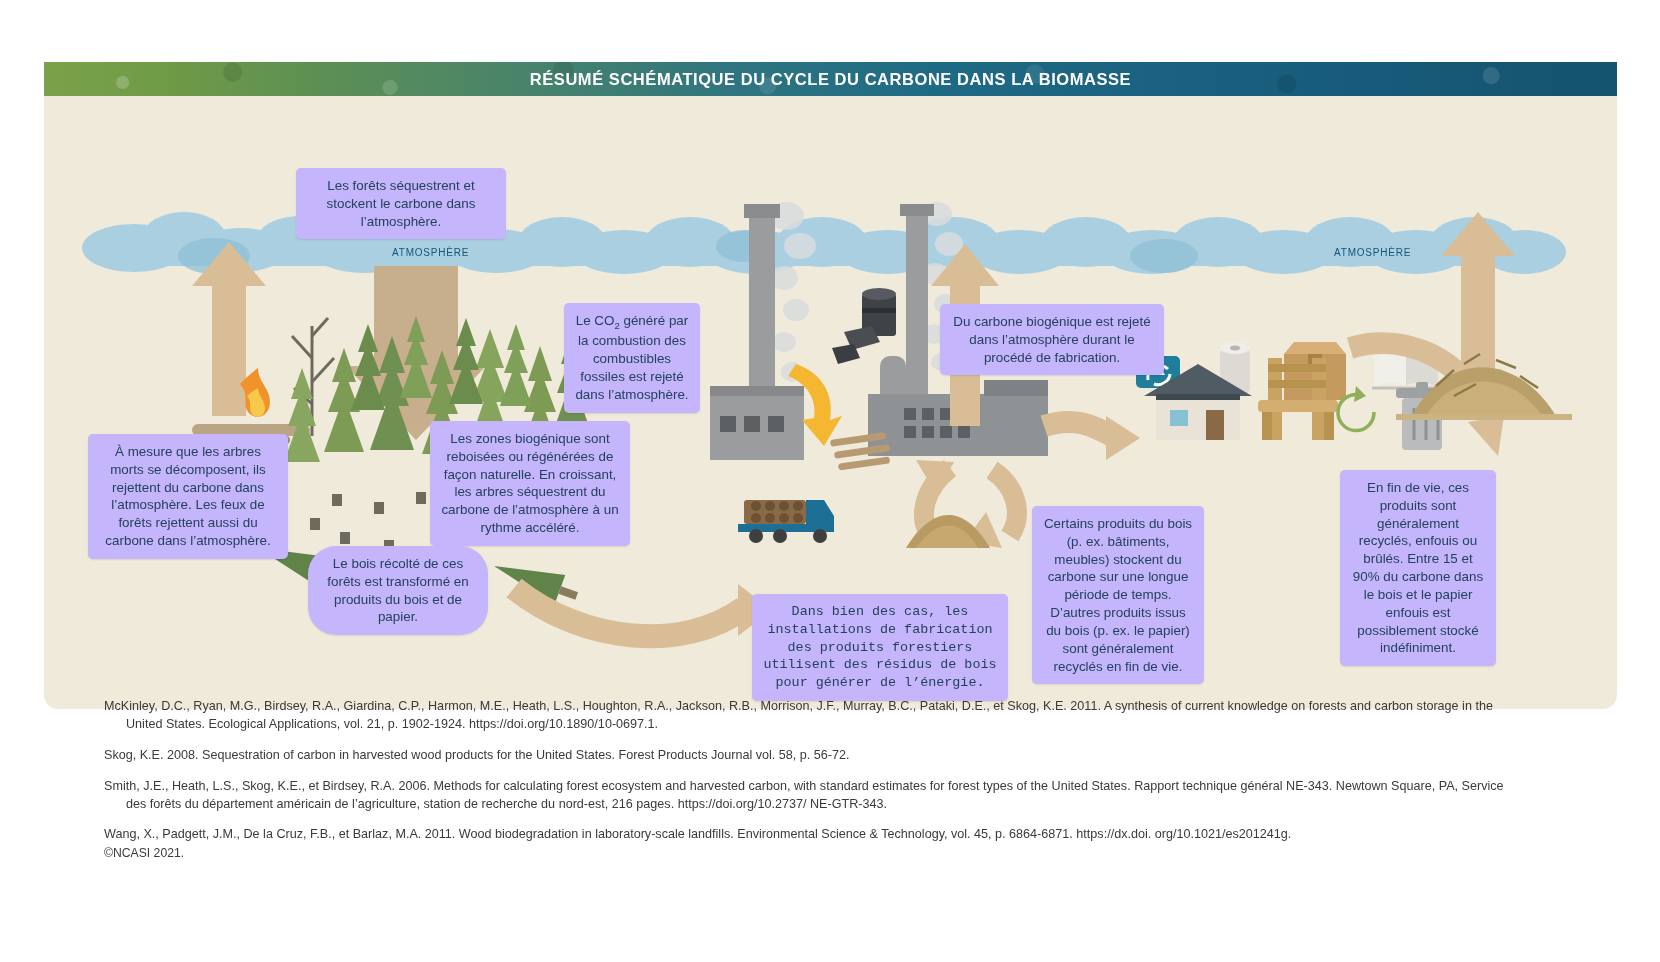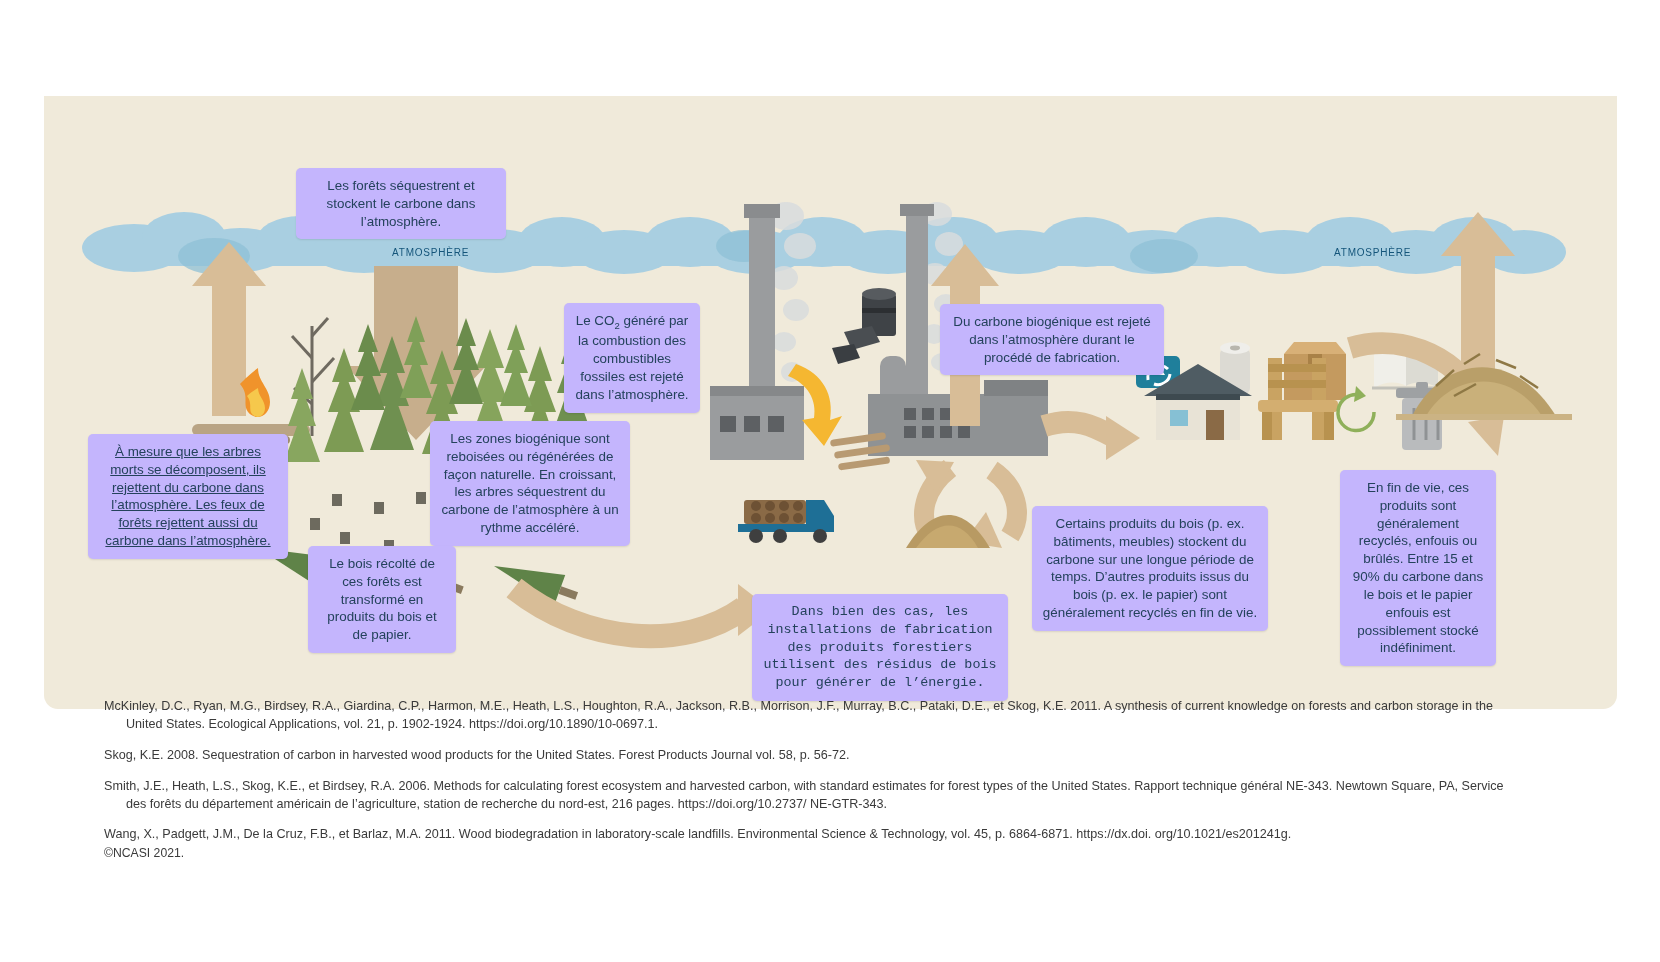--- a/index.html
+++ b/index.html
@@ -125,20 +125,23 @@
     font-size: 12.2px;
     color: #3a3a3a;
   }
   sub { font-size: 9.5px; }
 </style>
 </head>
 <body>
 
 <div id="figure">
 
+  <div id="title-band">
+    <div id="title-text">RÉSUMÉ SCHÉMATIQUE DU CYCLE DU CARBONE DANS LA BIOMASSE</div>
+  </div>
 
   <div id="canvas">
     <div id="canvas-inner">
 
       <svg id="scene" viewBox="0 0 1573 613">
         <defs>
 
           <linearGradient id="dustG" x1="0" y1="0" x2="0" y2="1">
             <stop offset="0%" stop-color="#c9ae84"></stop>
             <stop offset="100%" stop-color="#ab8d5f"></stop>
@@ -476,33 +479,33 @@
         </g>
 
         <rect x="1352" y="318" width="176" height="6" fill="#cbb384"></rect>
       </svg>
 
       <div class="atmos-label" style="left:348px; top:151px;">ATMOSPHÈRE</div>
       <div class="atmos-label" style="left:1290px; top:151px;">ATMOSPHÈRE</div>
 
       <div class="callout" style="left:252px; top:72px; width:210px;">Les forêts séquestrent et stockent le carbone dans l’atmosphère.</div>
 
-      <div class="callout" style="left:44px; top:338px; width:200px;text-decoration:underline;">À mesure que les arbres morts se décomposent, ils rejettent du carbone dans l’atmosphère. Les feux de forêts rejettent aussi du carbone dans l’atmosphère.</div>
+      <div class="callout" style="left:44px; top:338px; width:200px;">À mesure que les arbres morts se décomposent, ils rejettent du carbone dans l’atmosphère. Les feux de forêts rejettent aussi du carbone dans l’atmosphère.</div>
 
       <div class="callout" style="left:386px; top:325px; width:200px;">Les zones biogénique sont reboisées ou régénérées de façon naturelle. En croissant, les arbres séquestrent du carbone de l’atmosphère à un rythme accéléré.</div>
 
-      <div class="callout" style="left:264px; top:450px; width:148px;">Le bois récolté de ces forêts est transformé en produits du bois et de papier.</div>
+      <div class="callout" style="left:264px; top:450px; width:180px;border-radius:28px;">Le bois récolté de ces forêts est transformé en produits du bois et de papier.</div>
 
       <div class="callout" style="left:520px; top:207px; width:136px;"><span>Le CO</span><sub>2</sub><span> généré par la combustion des combustibles fossiles est rejeté dans l’atmosphère.</span></div>
 
       <div class="callout" style="left:896px; top:208px; width:224px;">Du carbone biogénique est rejeté dans l’atmosphère durant le procédé de fabrication.</div>
 
       <div class="callout" style="left:708px; top:498px; width:256px;font-family:Liberation Mono, monospace;">Dans bien des cas, les installations de fabrication des produits forestiers utilisent des résidus de bois pour générer de l’énergie.</div>
 
-      <div class="callout" style="left:988px; top:410px; width:236px;">Certains produits du bois (p. ex. bâtiments, meubles) stockent du carbone sur une longue période de temps. D’autres produits issus du bois (p. ex. le papier) sont généralement recyclés en fin de vie.</div>
+      <div class="callout" style="left:988px; top:410px; width:172px;">Certains produits du bois (p. ex. bâtiments, meubles) stockent du carbone sur une longue période de temps. D’autres produits issus du bois (p. ex. le papier) sont généralement recyclés en fin de vie.</div>
 
       <div class="callout" style="left:1296px; top:374px; width:156px;">En fin de vie, ces produits sont généralement recyclés, enfouis ou brûlés. Entre 15 et 90% du carbone dans le bois et le papier enfouis est possiblement stocké indéfiniment.</div>
 
     </div>
   </div>
 </div>
 
 <div id="refs">
   <div class="ref">McKinley, D.C., Ryan, M.G., Birdsey, R.A., Giardina, C.P., Harmon, M.E., Heath, L.S., Houghton, R.A., Jackson, R.B., Morrison, J.F., Murray, B.C., Pataki, D.E., et Skog, K.E. 2011. A synthesis of current knowledge on forests and carbon storage in the United States. Ecological Applications, vol. 21, p. 1902-1924. https://doi.org/10.1890/10-0697.1.</div>
   <div class="ref">Skog, K.E. 2008. Sequestration of carbon in harvested wood products for the United States. Forest Products Journal vol. 58, p. 56-72.</div>

